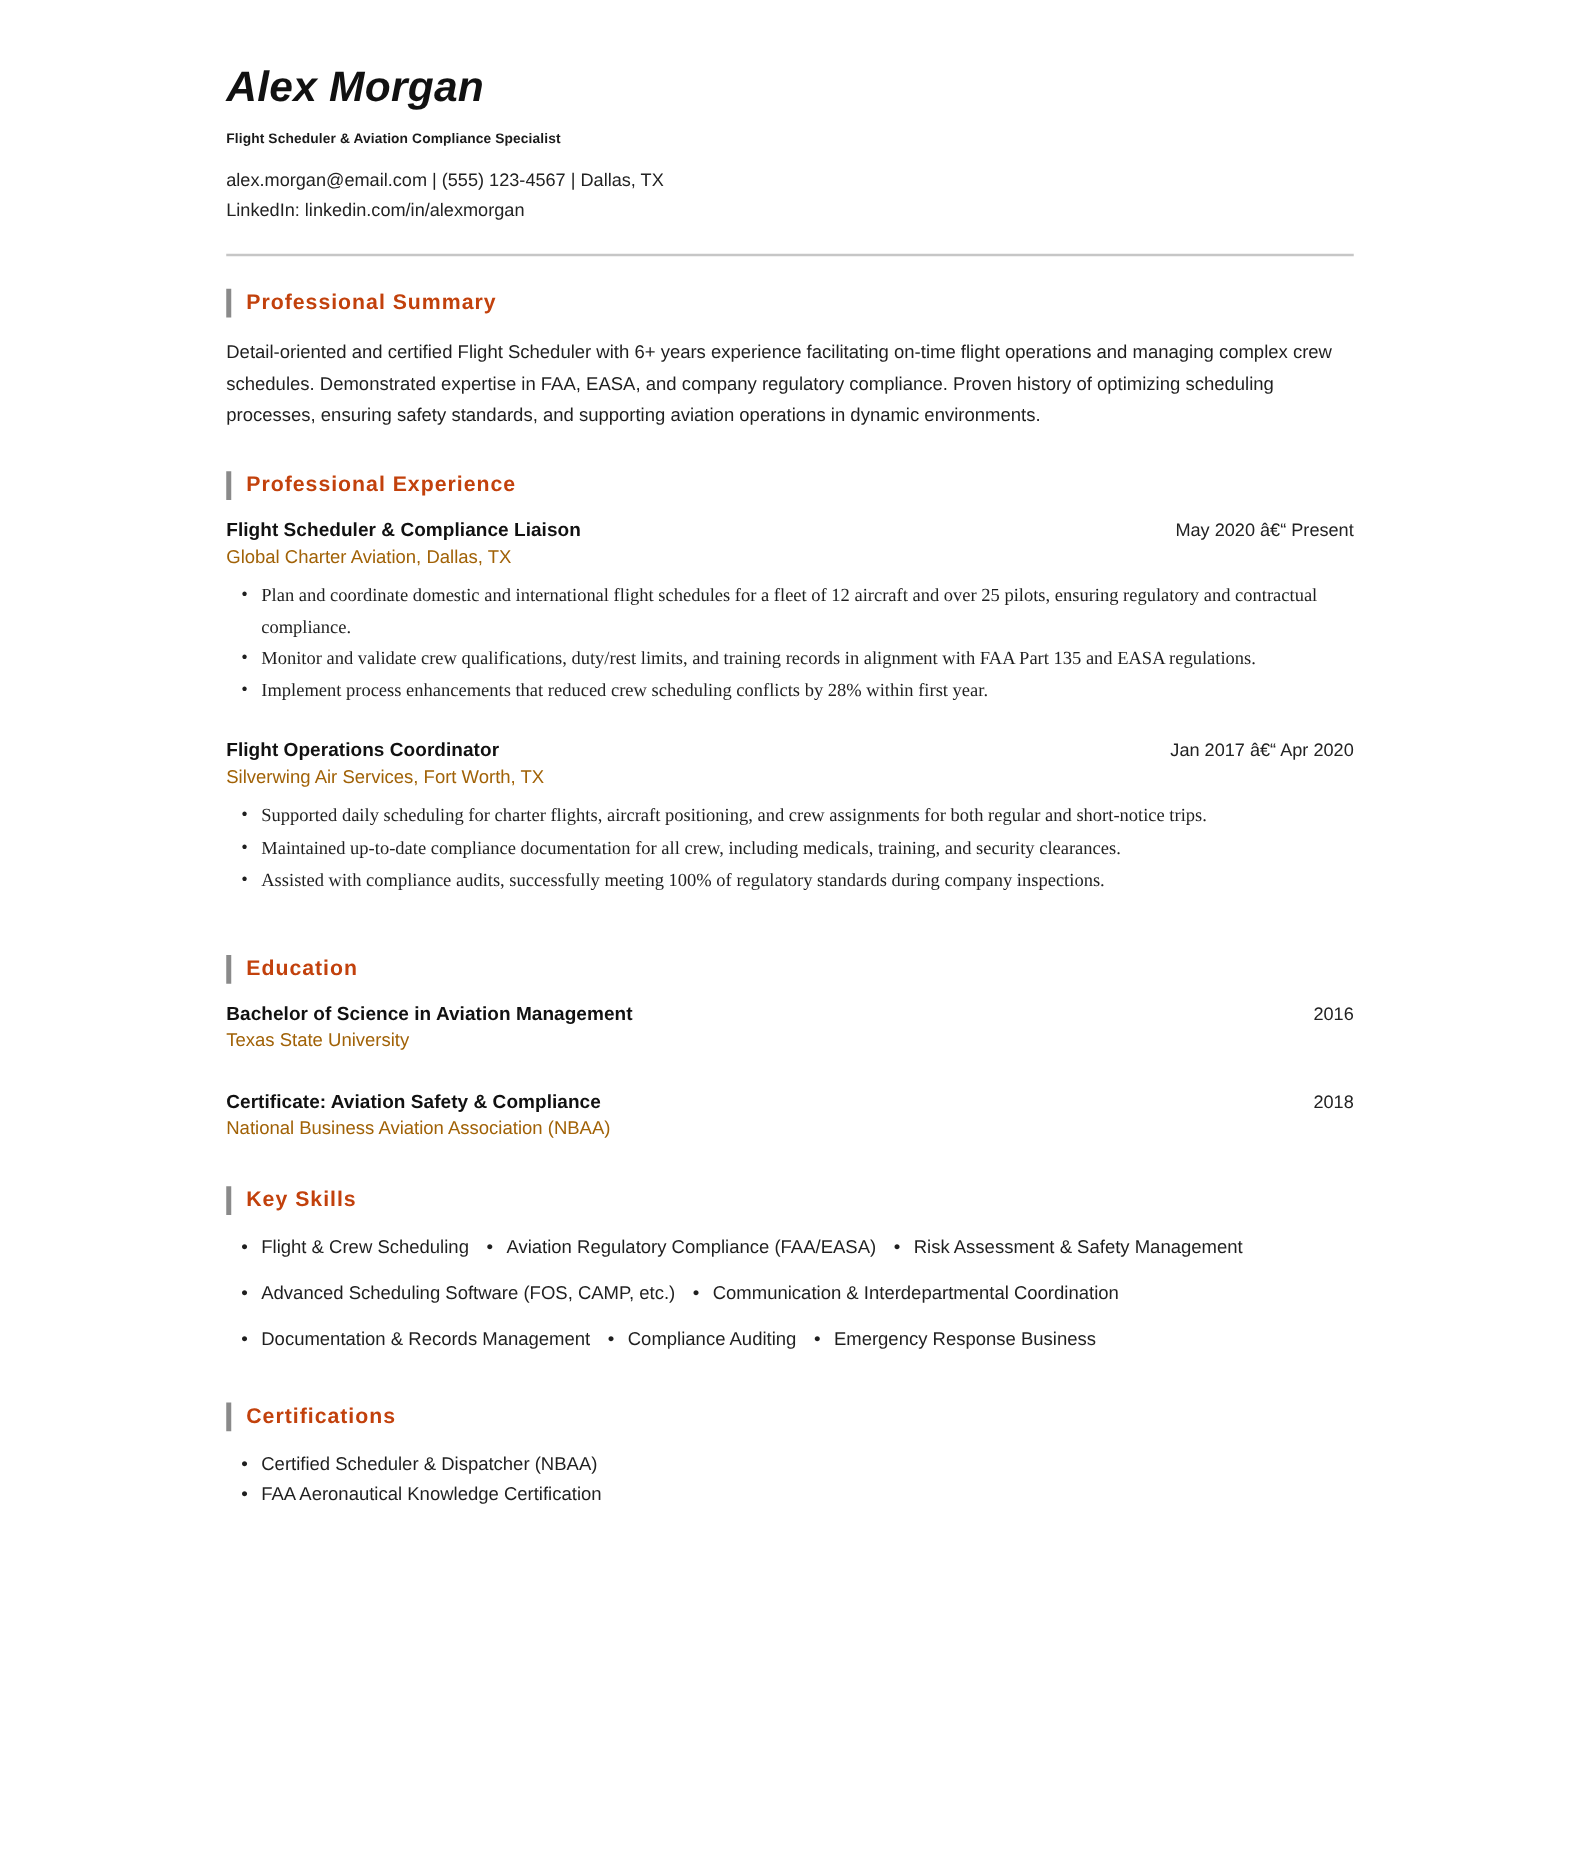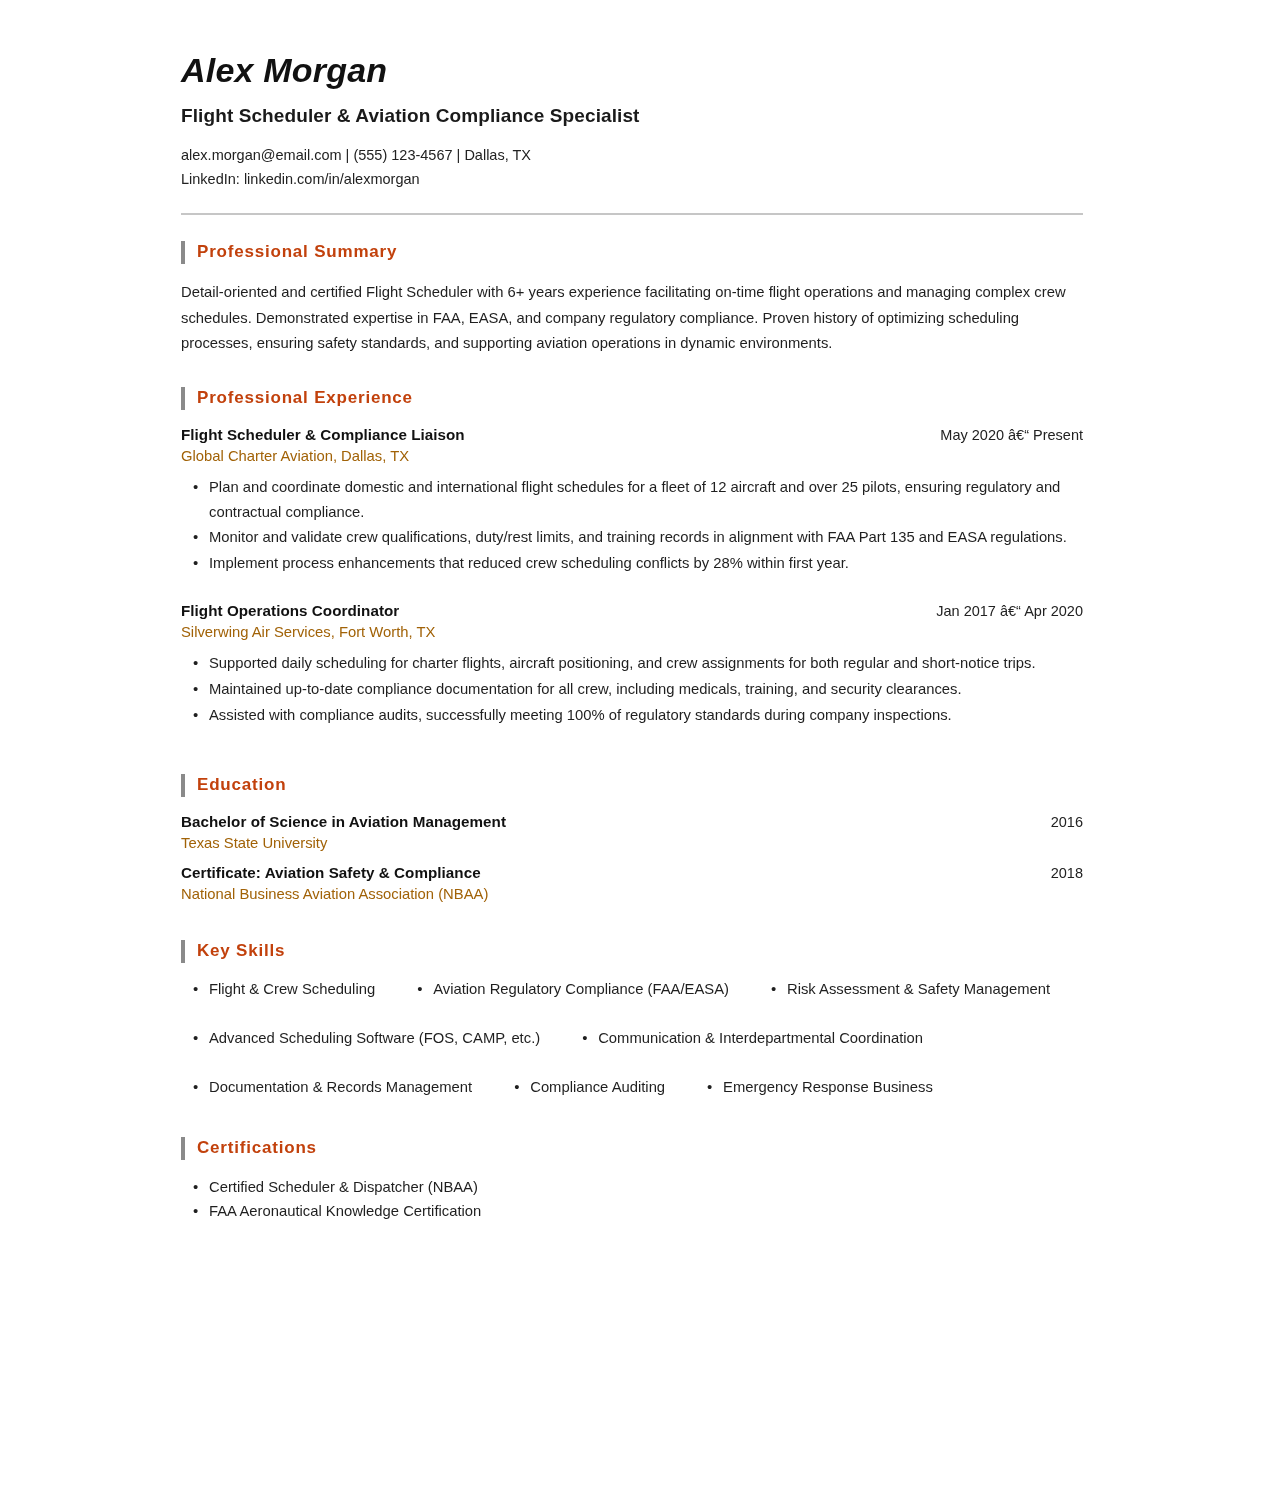--- a/index.html
+++ b/index.html
@@ -27,21 +27,21 @@
   .name {
     font-size: 34px;
     font-weight: bold;
     letter-spacing: 0.2px;
     line-height: 1.1;
     margin: 0 0 16px 0;
     color: #111111;
     font-style: italic;
   }
   .headline {
-    font-size: 19px;
+    font-size: 11px;
     font-weight: bold;
     margin: 0 0 17px 0;
     color: #1a1a1a;
     letter-spacing: 0.1px;
   }
   .contact-line {
     font-size: 14.5px;
     line-height: 1.62;
     color: #222222;
   }
@@ -115,48 +115,48 @@
     padding-left: 28px;
     list-style: none;
   }
   ul.bullets li {
     position: relative;
     font-size: 14.8px;
     line-height: 1.68;
     color: #1f1f1f;
     margin-bottom: 1px;
     padding-left: 0;
+    font-family: Liberation Serif, serif;
   }
   ul.bullets li::before {
     content: "\2022";
     position: absolute;
     left: -16px;
     top: -1px;
     font-size: 15px;
     color: #1f1f1f;
     line-height: 1.68;
   }
 
   .exp-block + .exp-block {
     margin-top: 26px;
   }
 
   .edu-block + .edu-block {
-    margin-top: 13px;
+    margin-top: 32px;
   }
 
   
   .skills-wrap {
     padding-left: 28px;
     display: flex;
     flex-wrap: wrap;
     row-gap: 16px;
     column-gap: 0;
     max-width: 890px;
-    gap: 28px;
   }
   .skill-item {
     position: relative;
     font-size: 14.8px;
     line-height: 1.45;
     color: #1f1f1f;
     margin-right: 30px;
     white-space: nowrap;
   }
   .skill-item::before {

